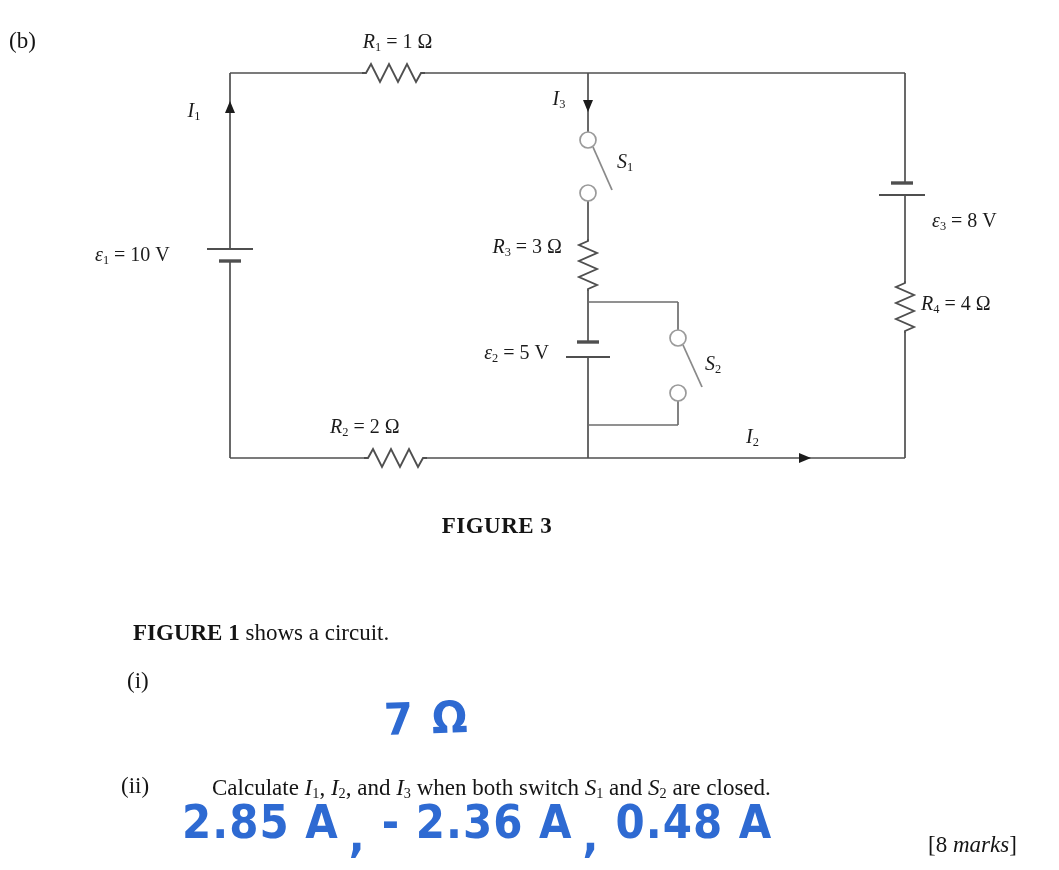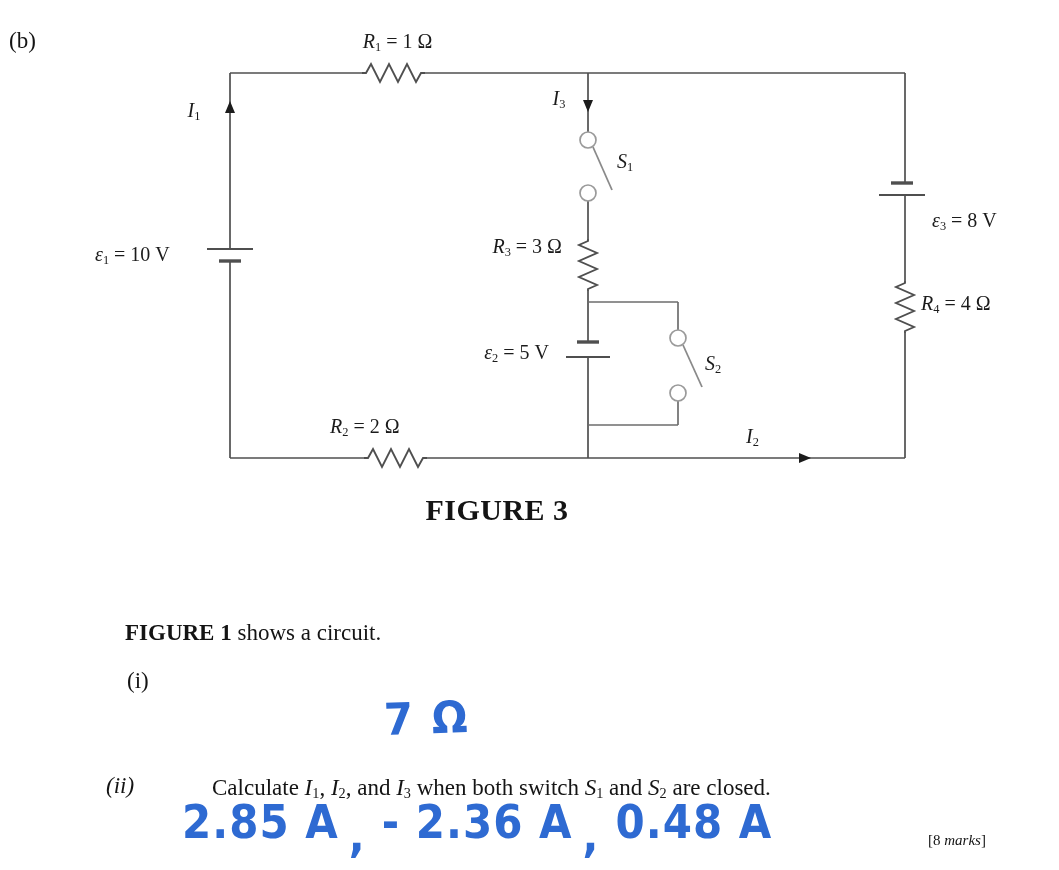--- a/index.html
+++ b/index.html
@@ -12,38 +12,38 @@
   .clabel {
     position:absolute; font-size:20px; color:#1b1b1b; white-space:nowrap;
     line-height:1.1; font-family:"Liberation Serif","DejaVu Serif",serif;
   }
   .mvar { font-style:italic; }
   .msub { font-size:0.62em; vertical-align:-0.25em; }
   .meq  { font-style:normal; }
 
   .blabel { position:absolute; left:9px; top:28px; font-size:23px; }
 
-  .caption { position:absolute; left:397px; top:493px; width:200px; text-align:center;
-             font-weight:bold; font-size:30px; letter-spacing:0.5px; }
+  .caption { position:absolute; left:397px; top:513px; width:200px; text-align:center;
+             font-weight:bold; font-size:23px; letter-spacing:0.5px; }
 
   .tline { position:absolute; font-size:23px; white-space:nowrap; line-height:1.3; }
   .tline .mvar { font-style:italic; }
   .tline sub { font-size:0.62em; vertical-align:-0.2em; }
   .qlabel { position:absolute; font-size:23px; }
 
   .hw {
     position:absolute; color:#2e6ad2; white-space:nowrap;
     font-family:"DejaVu Sans",sans-serif; font-weight:bold;
   }
   .hw-ans1 { left:383px; top:694px; font-size:42px; transform:rotate(-2deg) scaleY(1.05); transform-origin:left top; letter-spacing:2px; }
   .hw-ans2 { left:182px; top:794px; font-size:42px; transform:scaleY(1.12); transform-origin:left top; letter-spacing:1px; }
   .hw-ans2 .chunk { margin-right:10px; }
   .hw-comma { position:relative; top:0.28em; margin-right:16px; }
 
-  .marks { position:absolute; left:928px; top:832px; font-size:15px; white-space:nowrap; }
+  .marks { position:absolute; left:928px; top:832px; font-size:23px; white-space:nowrap; }
   .marks .it { font-style:italic; }
 </style>
 </head>
 <body>
 
 <div id="page">
 
   <div class="blabel">(b)</div>
 
   <svg class="circuit" width="1059" height="580" viewBox="0 0 1059 580">
@@ -141,27 +141,27 @@
   <div class="clabel" style="left:330px; top:415px; width:135px; text-align:left;">
     <span class="mvar">R</span><sub class="msub">2</sub><span class="meq"> = 2 Ω</span>
   </div>
   <div class="clabel" style="left:746px; top:425px;">
     <span class="mvar">I</span><sub class="msub">2</sub>
   </div>
 
   <div class="caption">FIGURE 3</div>
 
   <div class="tline" style="left:125px; top:618px;">
-    <span style="font-weight:bold;">FIGURE 1</span><span> shows a circuit.</span>
+    <span style="font-weight:bold;margin-left:8px;">FIGURE 1</span><span> shows a circuit.</span>
   </div>
 
   <div class="qlabel" style="left:127px; top:668px;">(i)</div>
   <div class="hw hw-ans1">7 Ω</div>
 
-  <div class="qlabel" style="left:106px; top:773px;font-style:italic;">(ii)</div>
+  <div class="qlabel" style="left:121px; top:773px;">(ii)</div>
   <div class="tline" style="left:212px; top:773px;">
     <span>Calculate </span><span class="mvar">I</span><sub>1</sub><span>, </span><span class="mvar">I</span><sub>2</sub><span>, and </span><span class="mvar">I</span><sub>3</sub><span> when both switch </span><span class="mvar">S</span><sub>1</sub><span> and </span><span class="mvar">S</span><sub>2</sub><span> are closed.</span>
   </div>
 
   <div class="hw hw-ans2">
     <span class="chunk">2.85 A</span><span class="hw-comma">,</span><span class="chunk">- 2.36 A</span><span class="hw-comma">,</span><span class="chunk">0.48 A</span>
   </div>
 
   <div class="marks">
     <span>[8 </span><span class="it">marks</span><span>]</span>

